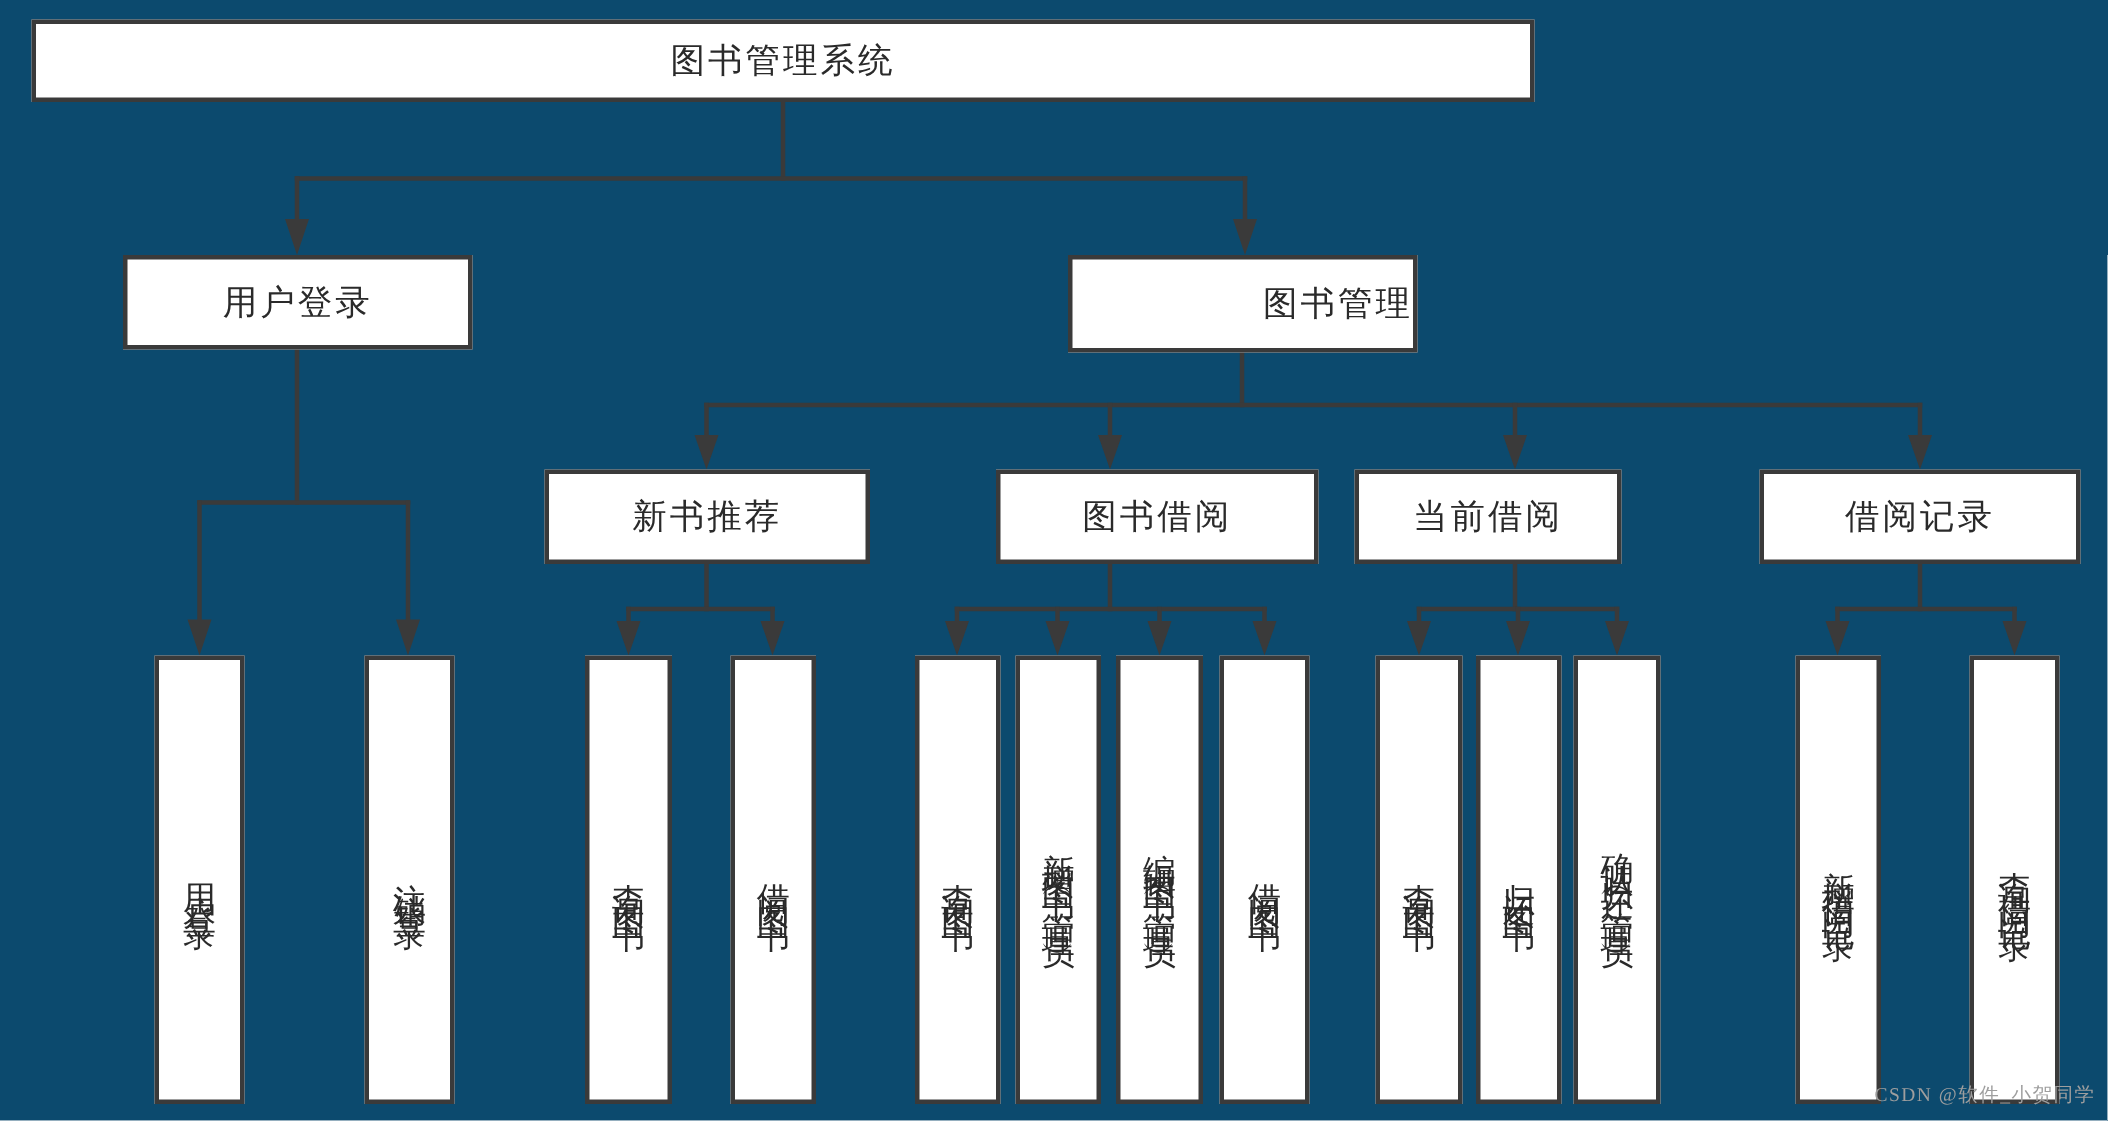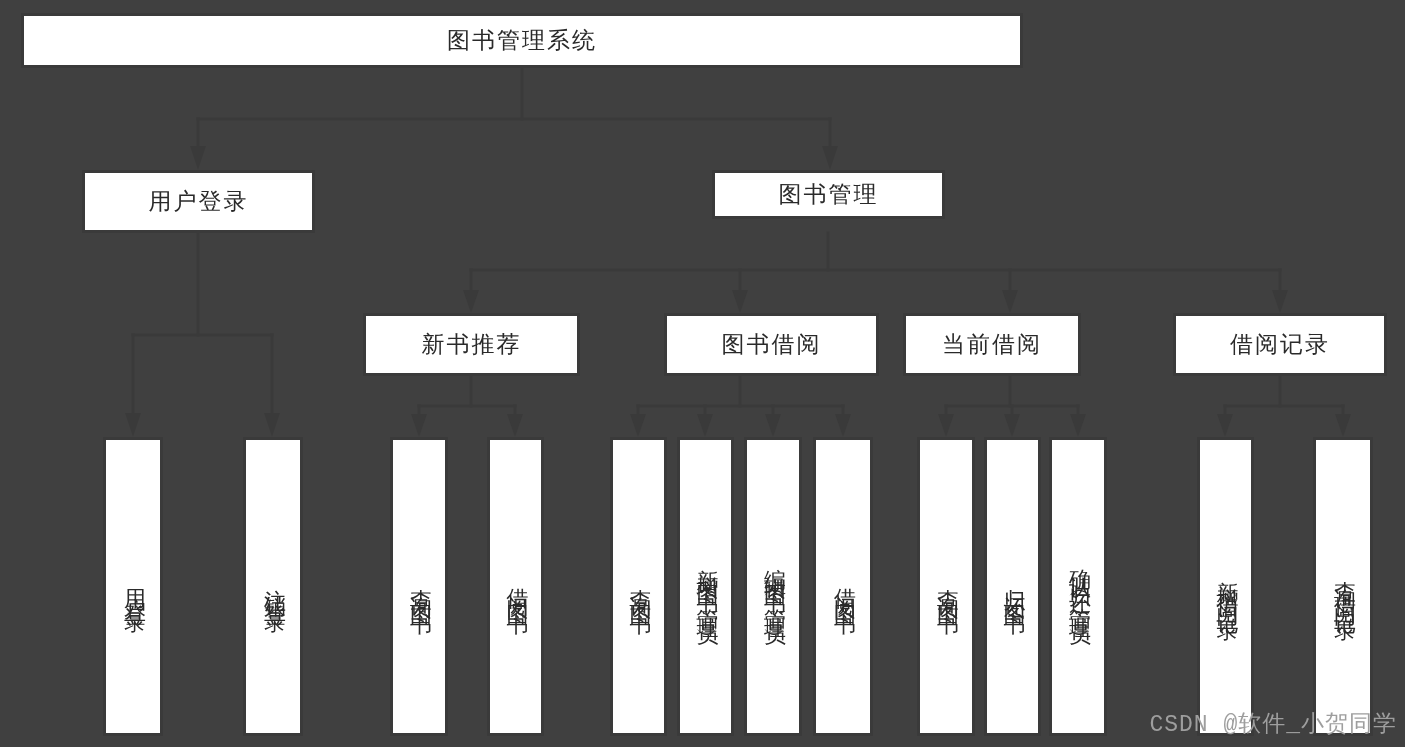--- a/index.html
+++ b/index.html
@@ -1,37 +1,37 @@
 <!DOCTYPE html>
 <html><head>
 <meta charset="utf-8">
 <style>
   html,body{margin:0;padding:0;background:#ffffff;}
   .stage{
-    position:relative;width:1405px;height:747px;background:#404040;
-    font-family:Liberation Mono, monospace;color:#2a2a2a;overflow:hidden;
+    position:relative;width:1405px;height:747px;background:#0c4a6e;
+    font-family:Liberation Serif, serif;color:#2a2a2a;overflow:hidden;
   }
   .connectors{position:absolute;left:0;top:0;}
   .hbox{
     position:absolute;box-sizing:border-box;background:#ffffff;
     border:3px solid #3a3a3a;display:flex;align-items:center;justify-content:center;
     font-size:23px;letter-spacing:2px;white-space:nowrap;
   }
   .vbox{
     position:absolute;box-sizing:border-box;background:#ffffff;
     border:3px solid #3a3a3a;display:flex;align-items:center;justify-content:center;
     top:437px;height:299px;
   }
   .vbox span{
     writing-mode:vertical-rl;text-orientation:mixed;
     font-size:22px;line-height:1;letter-spacing:8px;white-space:nowrap;
   }
   .watermark{
     position:absolute;right:8px;bottom:8px;z-index:5;
-    font-size:23px;color:#9e9e9e;letter-spacing:1px;white-space:nowrap;
+    font-size:13px;color:#9e9e9e;letter-spacing:1px;white-space:nowrap;
   }
 </style>
 </head>
 <body>
 
 <div class="stage">
 
   <svg class="connectors" width="1405" height="747" viewBox="0 0 1405 747" stroke="#3a3a3a" stroke-width="3" stroke-linecap="square" fill="#3a3a3a">
 
     <g>
@@ -108,21 +108,21 @@
     </g>
   </svg>
 
   <div class="hbox" style="left:21px;top:13px;width:1002px;height:55px;">
     <span>图书管理系统</span>
   </div>
 
   <div class="hbox" style="left:82px;top:170px;width:233px;height:63px;">
     <span>用户登录</span>
   </div>
-  <div class="hbox" style="left:712px;top:170px;width:233px;height:49px;">
+  <div class="hbox" style="left:712px;top:170px;width:233px;height:65px;justify-content:flex-end;">
     <span>图书管理</span>
   </div>
 
   <div class="hbox" style="left:363px;top:313px;width:217px;height:63px;">
     <span>新书推荐</span>
   </div>
   <div class="hbox" style="left:664px;top:313px;width:215px;height:63px;">
     <span>图书借阅</span>
   </div>
   <div class="hbox" style="left:903px;top:313px;width:178px;height:63px;">

